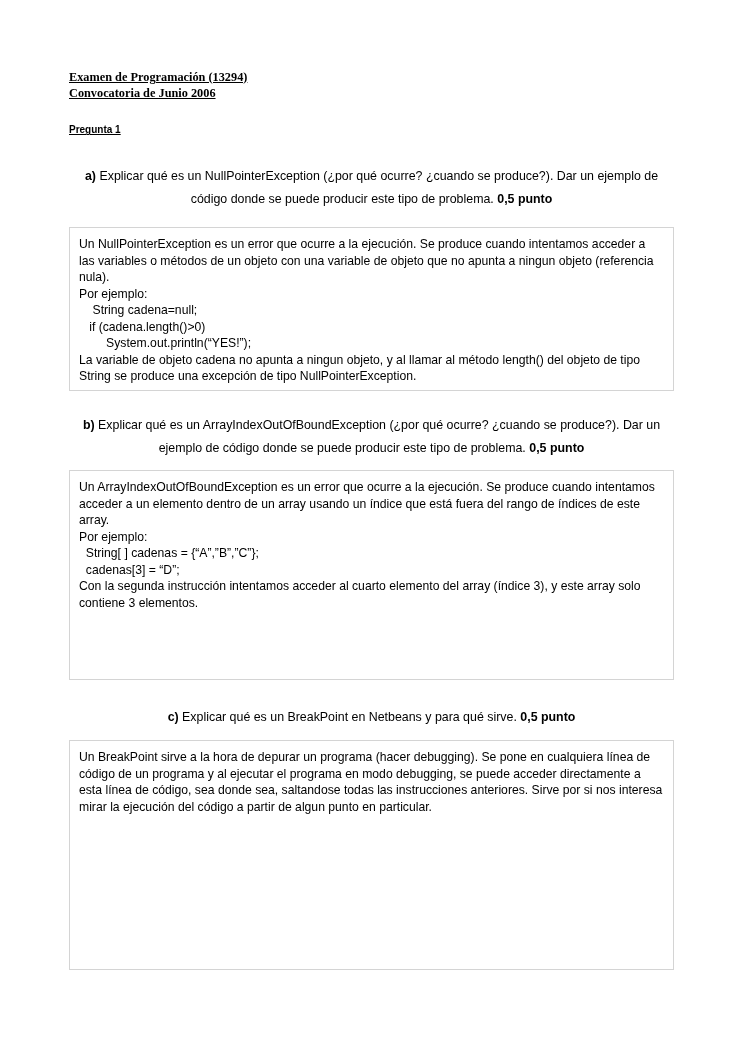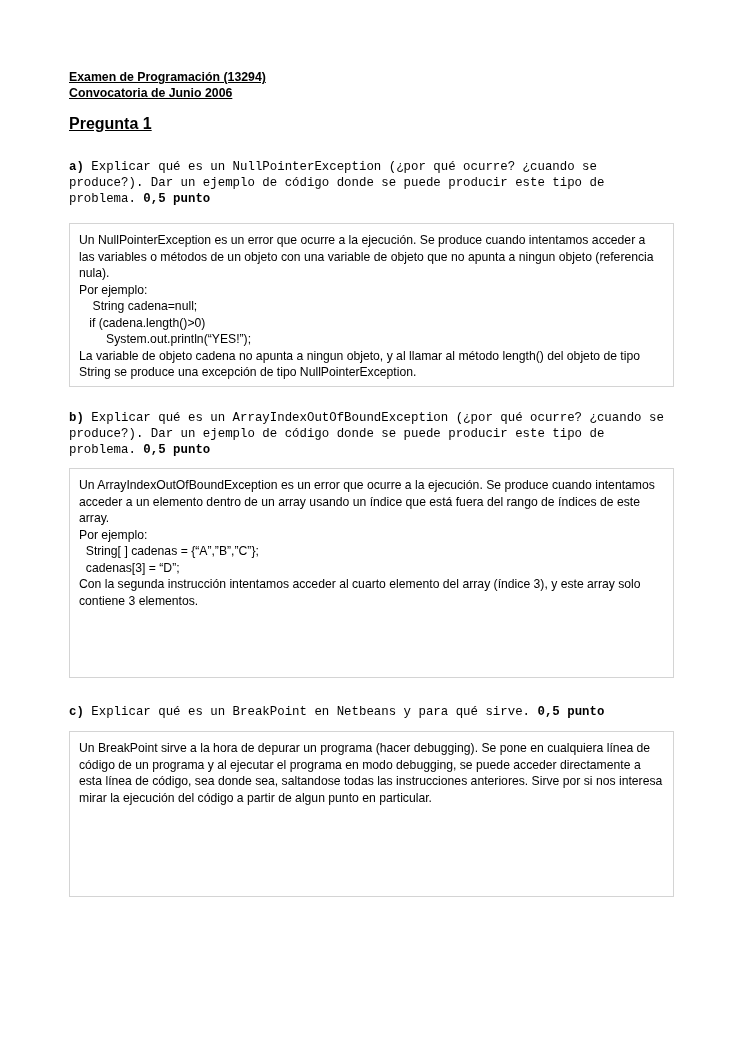--- a/index.html
+++ b/index.html
@@ -27,36 +27,36 @@
     font-weight: bold;
     line-height: 16.2px;
     margin: 0;
   }
   .doc-header .hline {
     display: block;
     text-decoration: underline;
     width: -moz-fit-content;
     width: fit-content;
     white-space: nowrap;
+    font-family: Liberation Serif, serif;
   }
   .section-title {
-    font-size: 16px;
+    font-size: 10px;
     font-weight: bold;
     line-height: 16px;
     text-decoration: underline;
     width: -moz-fit-content;
     width: fit-content;
-    margin-top: 15px;
+    margin-top: 21px;
   }
   .question {
     font-size: 12.4px;
-    line-height: 16px;
+    line-height: 23px;
     margin-top: 21px;
-    text-align: left;
-    font-family: Liberation Mono, monospace;
+    text-align: center;
   }
   .question .lbl {
     font-weight: bold;
   }
   .question .pts {
     font-weight: bold;
   }
   .answer-box {
     border: 1px solid #d4d4d4;
     box-sizing: border-box;
@@ -65,21 +65,21 @@
     line-height: 16.5px;
     background: #ffffff;
     white-space: pre-wrap;
     overflow: hidden;
   }
   .gap-a { margin-top: 16px; }
   .gap-b { margin-top: 10px; }
   .gap-c { margin-top: 11px; }
   .box-a { height: 164px; }
   .box-b { height: 210px; }
-  .box-c { height: 166px; }
+  .box-c { height: 230px; }
   .q-a { margin-top: 27px; }
   .q-b { margin-top: 23px; }
   .q-c { margin-top: 26px; }
 </style>
 </head>
 <body>
 
 <div class="page">
 
   <div class="doc-header">

